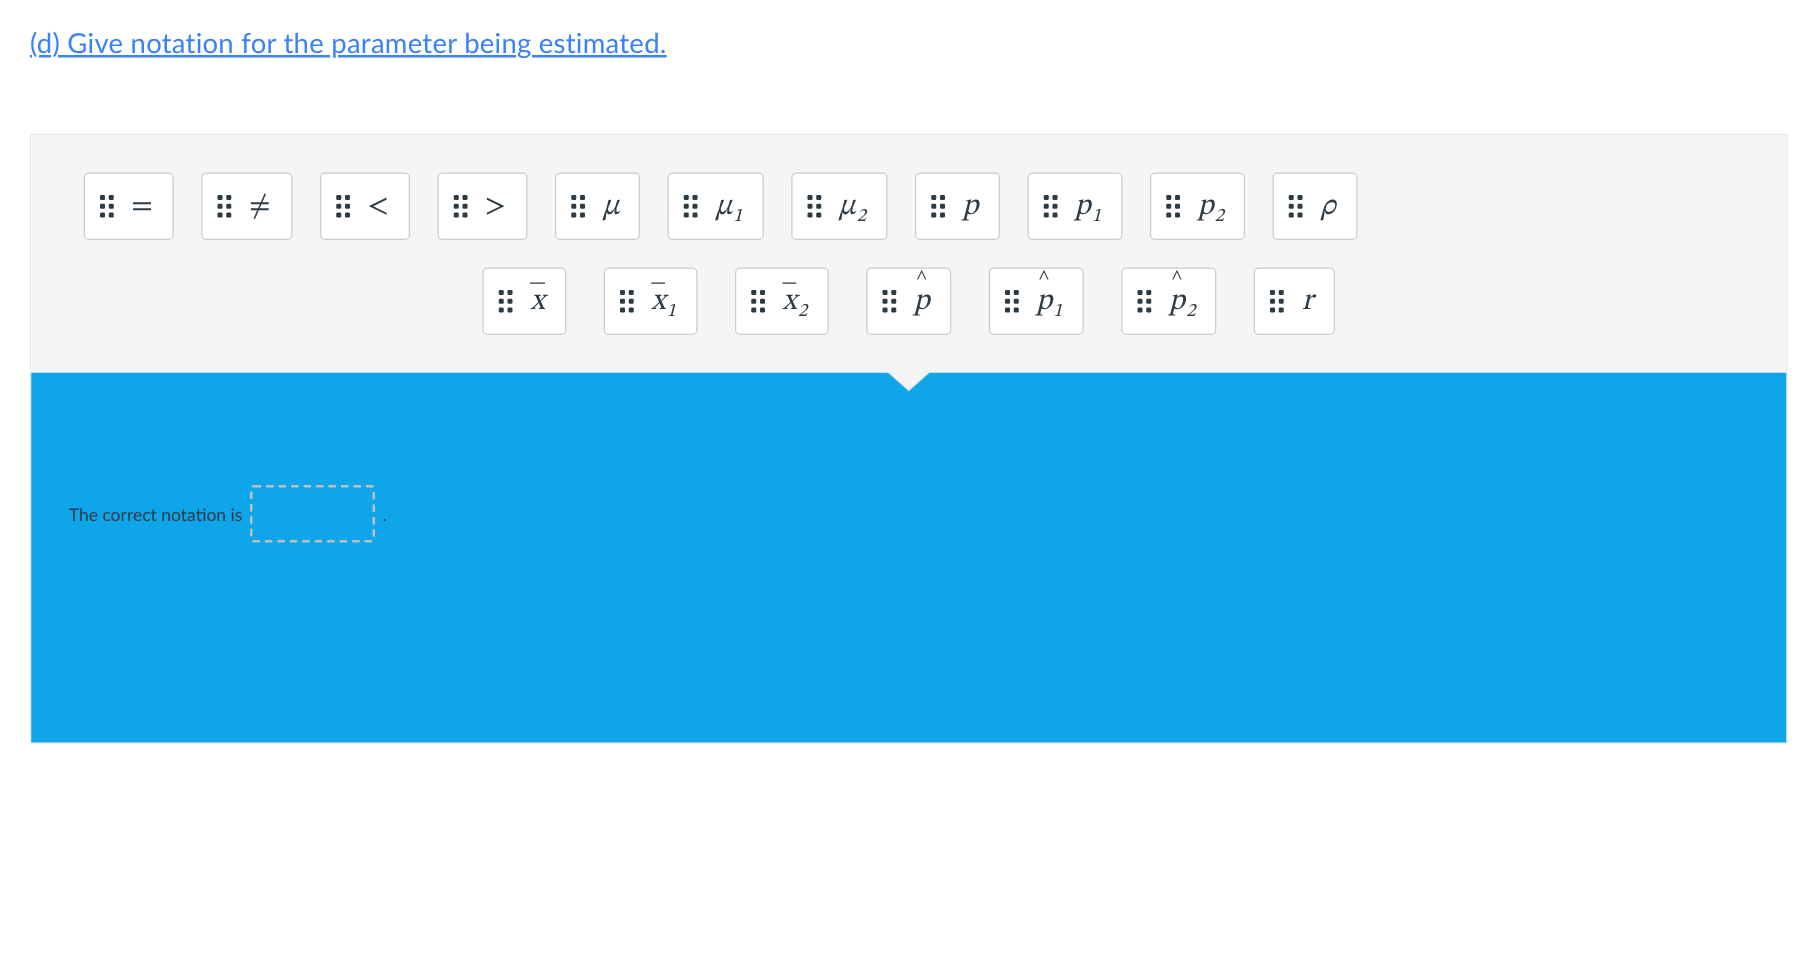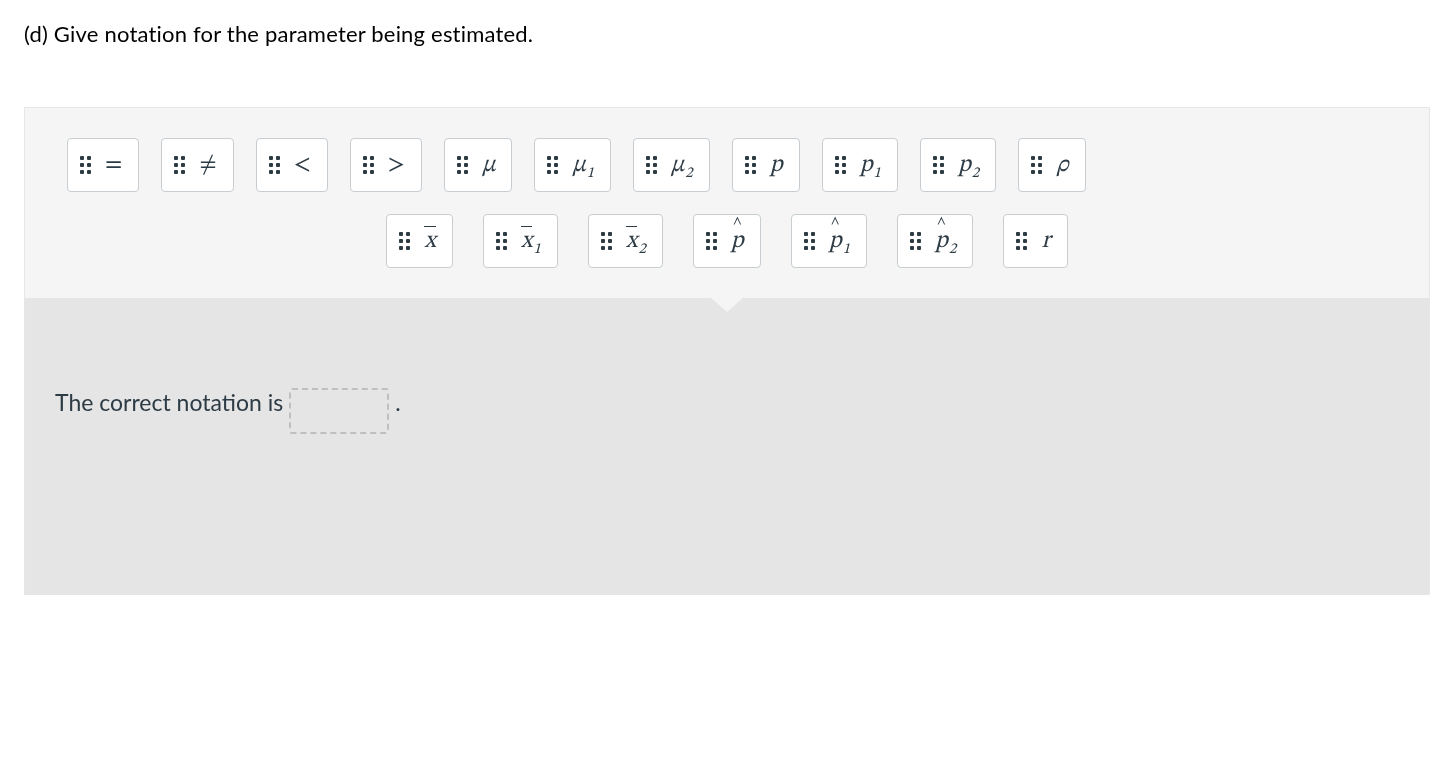--- a/index.html
+++ b/index.html
@@ -6,23 +6,24 @@
   body {
     margin: 0;
     padding: 20px 24px;
     font-family: "Lato", "Helvetica Neue", Arial, sans-serif;
     background: #fff;
     color: #2d3b45;
     width: 1454px;
   }
   .question {
     font-size: 22px;
-    color: #000000;
+    color: #3b82f6;
     margin-bottom: 60px;
     letter-spacing: 0.2px;
+    text-decoration: underline;
   }
   .panel {
     border: 1px solid #e6e6e6;
   }
   .pool {
     background: #f5f5f5;
     padding: 30px 42px 30px 42px;
     position: relative;
   }
   .pool-row {
@@ -100,25 +101,25 @@
     left: 50%;
     bottom: -14px;
     transform: translateX(-50%);
     width: 0; height: 0;
     border-left: 18px solid transparent;
     border-right: 18px solid transparent;
     border-top: 16px solid #f5f5f5;
     filter: drop-shadow(0 1px 0 #e6e6e6);
   }
   .answer-area {
-    background: #e5e5e5;
+    background: #0ea5e9;
     padding: 90px 30px 160px 30px;
     display: flex;
-    align-items: flex-start;
-    font-size: 23px;
+    align-items: center;
+    font-size: 14px;
     color: #2d3b45;
   }
   .dropzone {
     display: inline-block;
     width: 100px;
     height: 46px;
     border: 2.5px dashed #bfbfbf;
     border-radius: 3px;
     margin: 0 4px 0 6px;
     vertical-align: middle;

